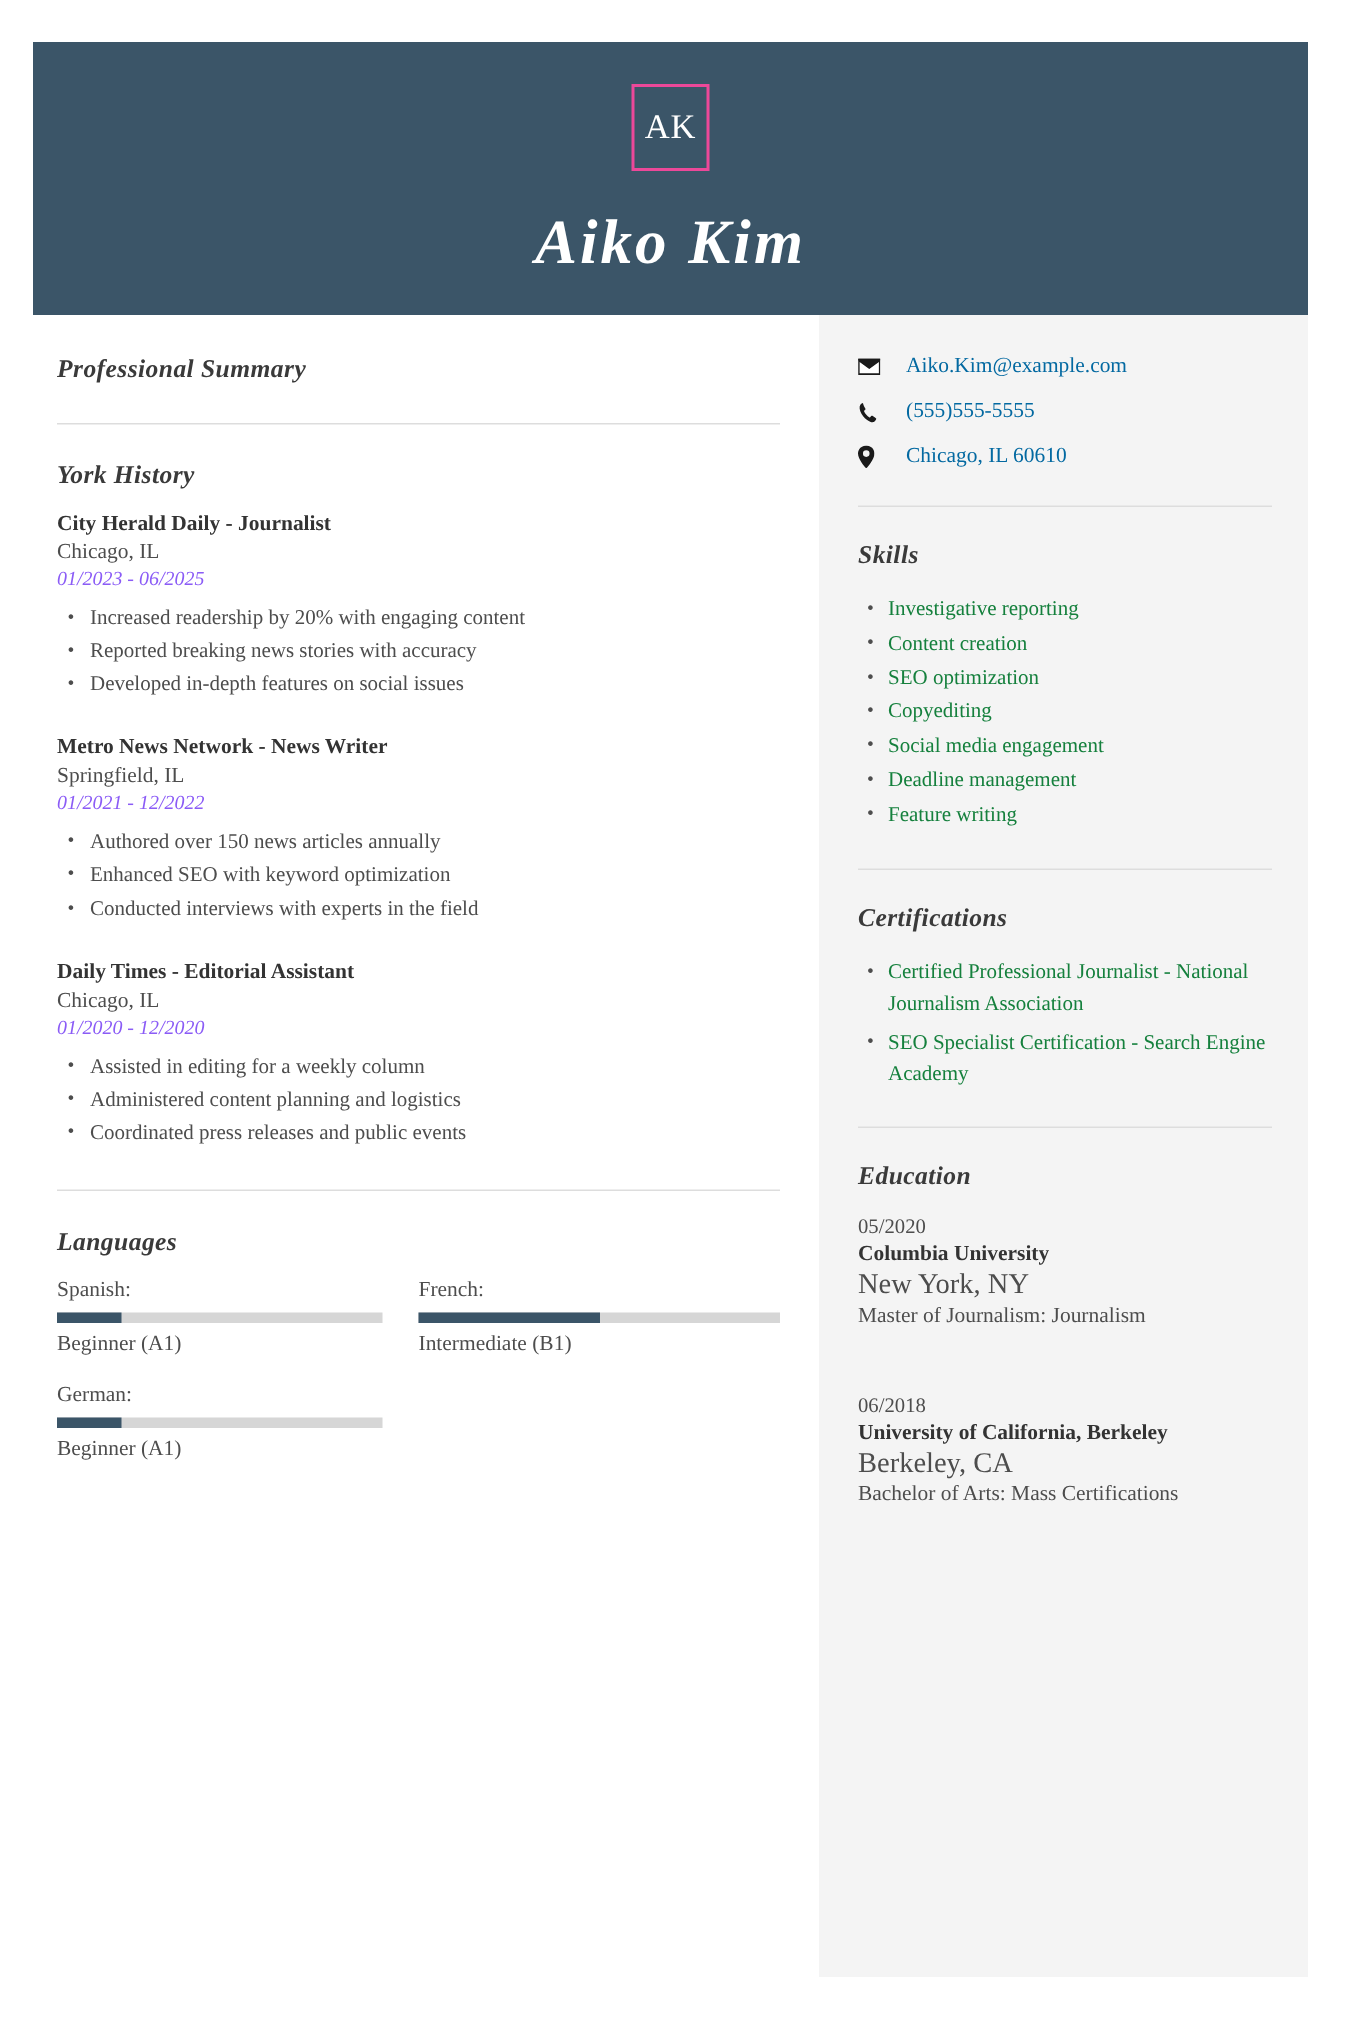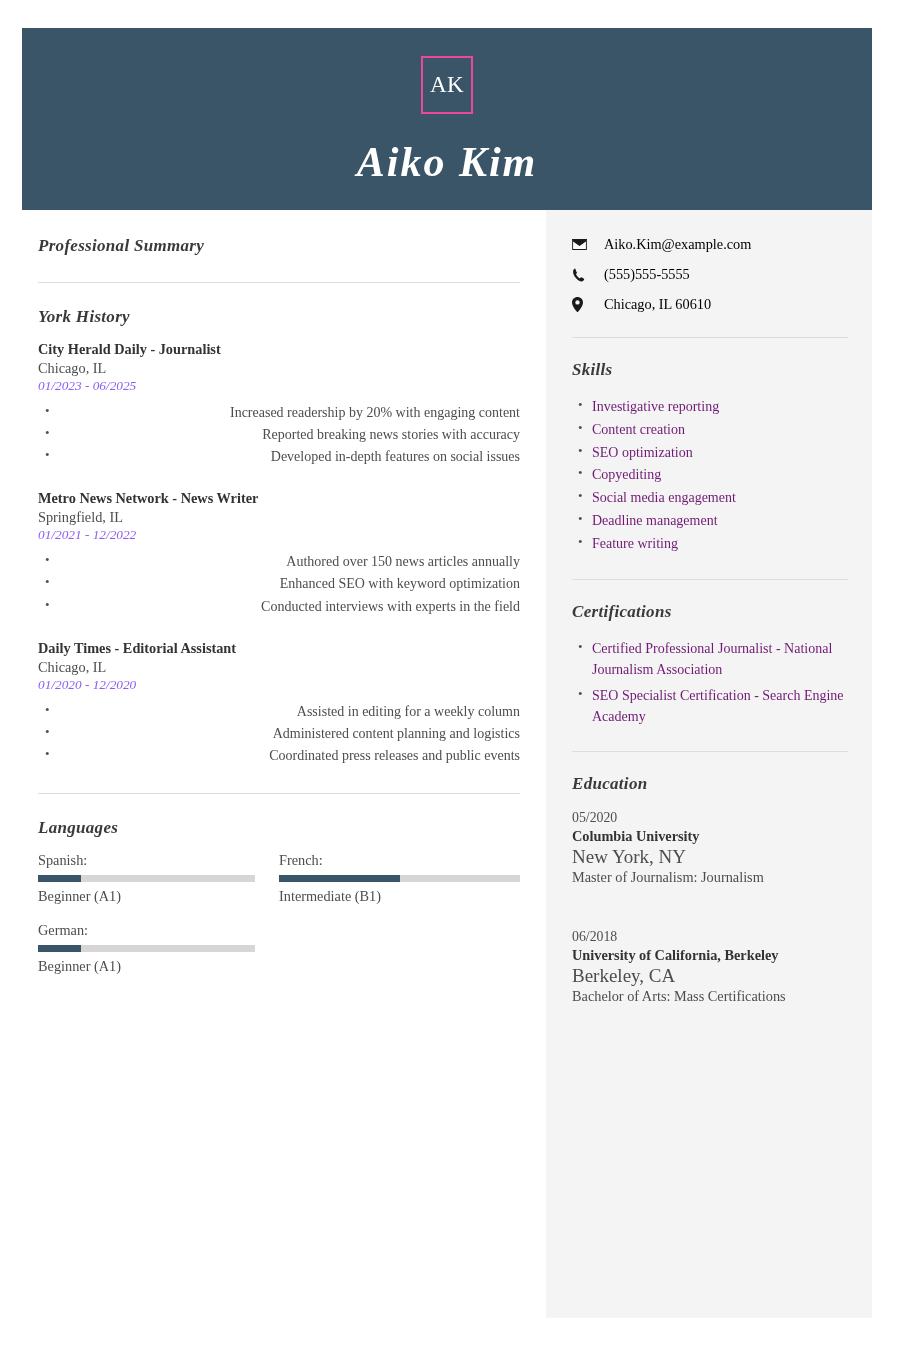--- a/index.html
+++ b/index.html
@@ -113,21 +113,20 @@
   .job-dates {
     font-size: 13.3px;
     font-style: italic;
     color: #8b5cf6;
     margin-bottom: 8px;
   }
   ul.bullets {
     margin: 0;
     padding-left: 22px;
     list-style: none;
-    text-align: right;
   }
   ul.bullets li {
     font-size: 14px;
     color: #4d4d4d;
     line-height: 1.58;
     position: relative;
   }
   ul.bullets li:before {
     content: "\2022";
     position: absolute;
@@ -175,31 +174,31 @@
   .contact-icon {
     width: 22px;
     min-width: 22px;
     display: inline-flex;
     align-items: center;
     justify-content: flex-start;
     margin-right: 10px;
   }
   .contact-text {
     font-size: 14.3px;
-    color: #000000;
+    color: #0369a1;
   }
   
   ul.side-list {
     margin: 0;
     padding-left: 20px;
     list-style: none;
   }
   ul.side-list li {
     font-size: 14px;
-    color: #701a75;
+    color: #15803d;
     line-height: 1.56;
     position: relative;
     margin-bottom: 1px;
   }
   ul.side-list li:before {
     content: "\2022";
     position: absolute;
     left: -14px;
     top: -1px;
     font-size: 13px;

